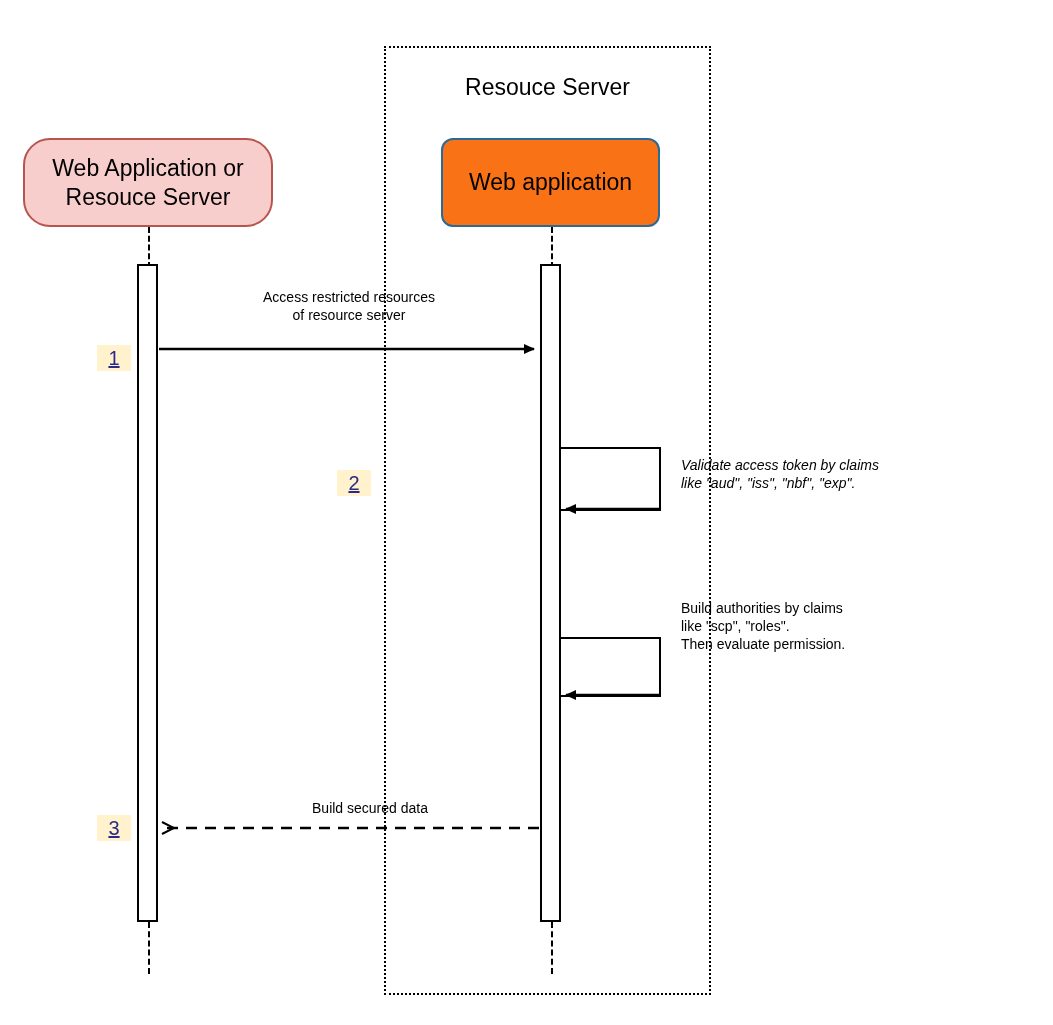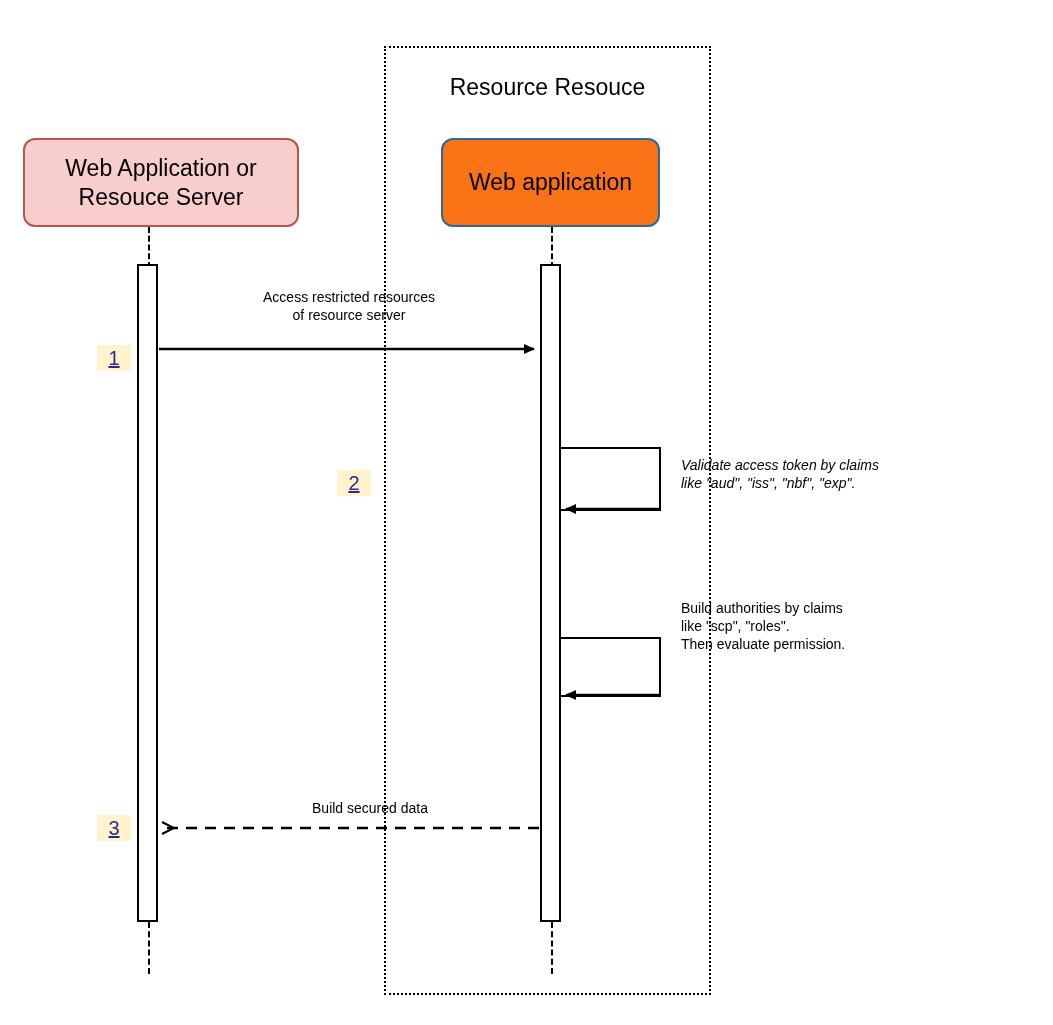--- a/index.html
+++ b/index.html
@@ -96,23 +96,23 @@
     height: 1025px;
     pointer-events: none;
   }
 </style>
 </head>
 <body>
 
 <div id="canvas">
 
   <div class="abs group-frame" style="left:384px; top:46px; width:327px; height:949px;"></div>
-  <div class="abs group-title" style="left:384px; top:74px; width:327px;">Resource Resouce</div>
+  <div class="abs group-title" style="left:384px; top:74px; width:327px;">Resouce Server</div>
 
-  <div class="abs participant red" style="left:23px; top:138px; width:276px; height:89px;">
+  <div class="abs participant red" style="left:23px; top:138px; width:250px; height:89px;border-radius:27px;">
     <span>Web Application or
 Resouce Server</span>
   </div>
 
   <div class="abs participant blue" style="left:441px; top:138px; width:219px; height:89px;">
     <span>Web application</span>
   </div>
 
   <div class="abs lifeline" style="left:148px; top:227px; height:41px;"></div>
   <div class="abs lifeline" style="left:148px; top:922px; height:52px;"></div>

